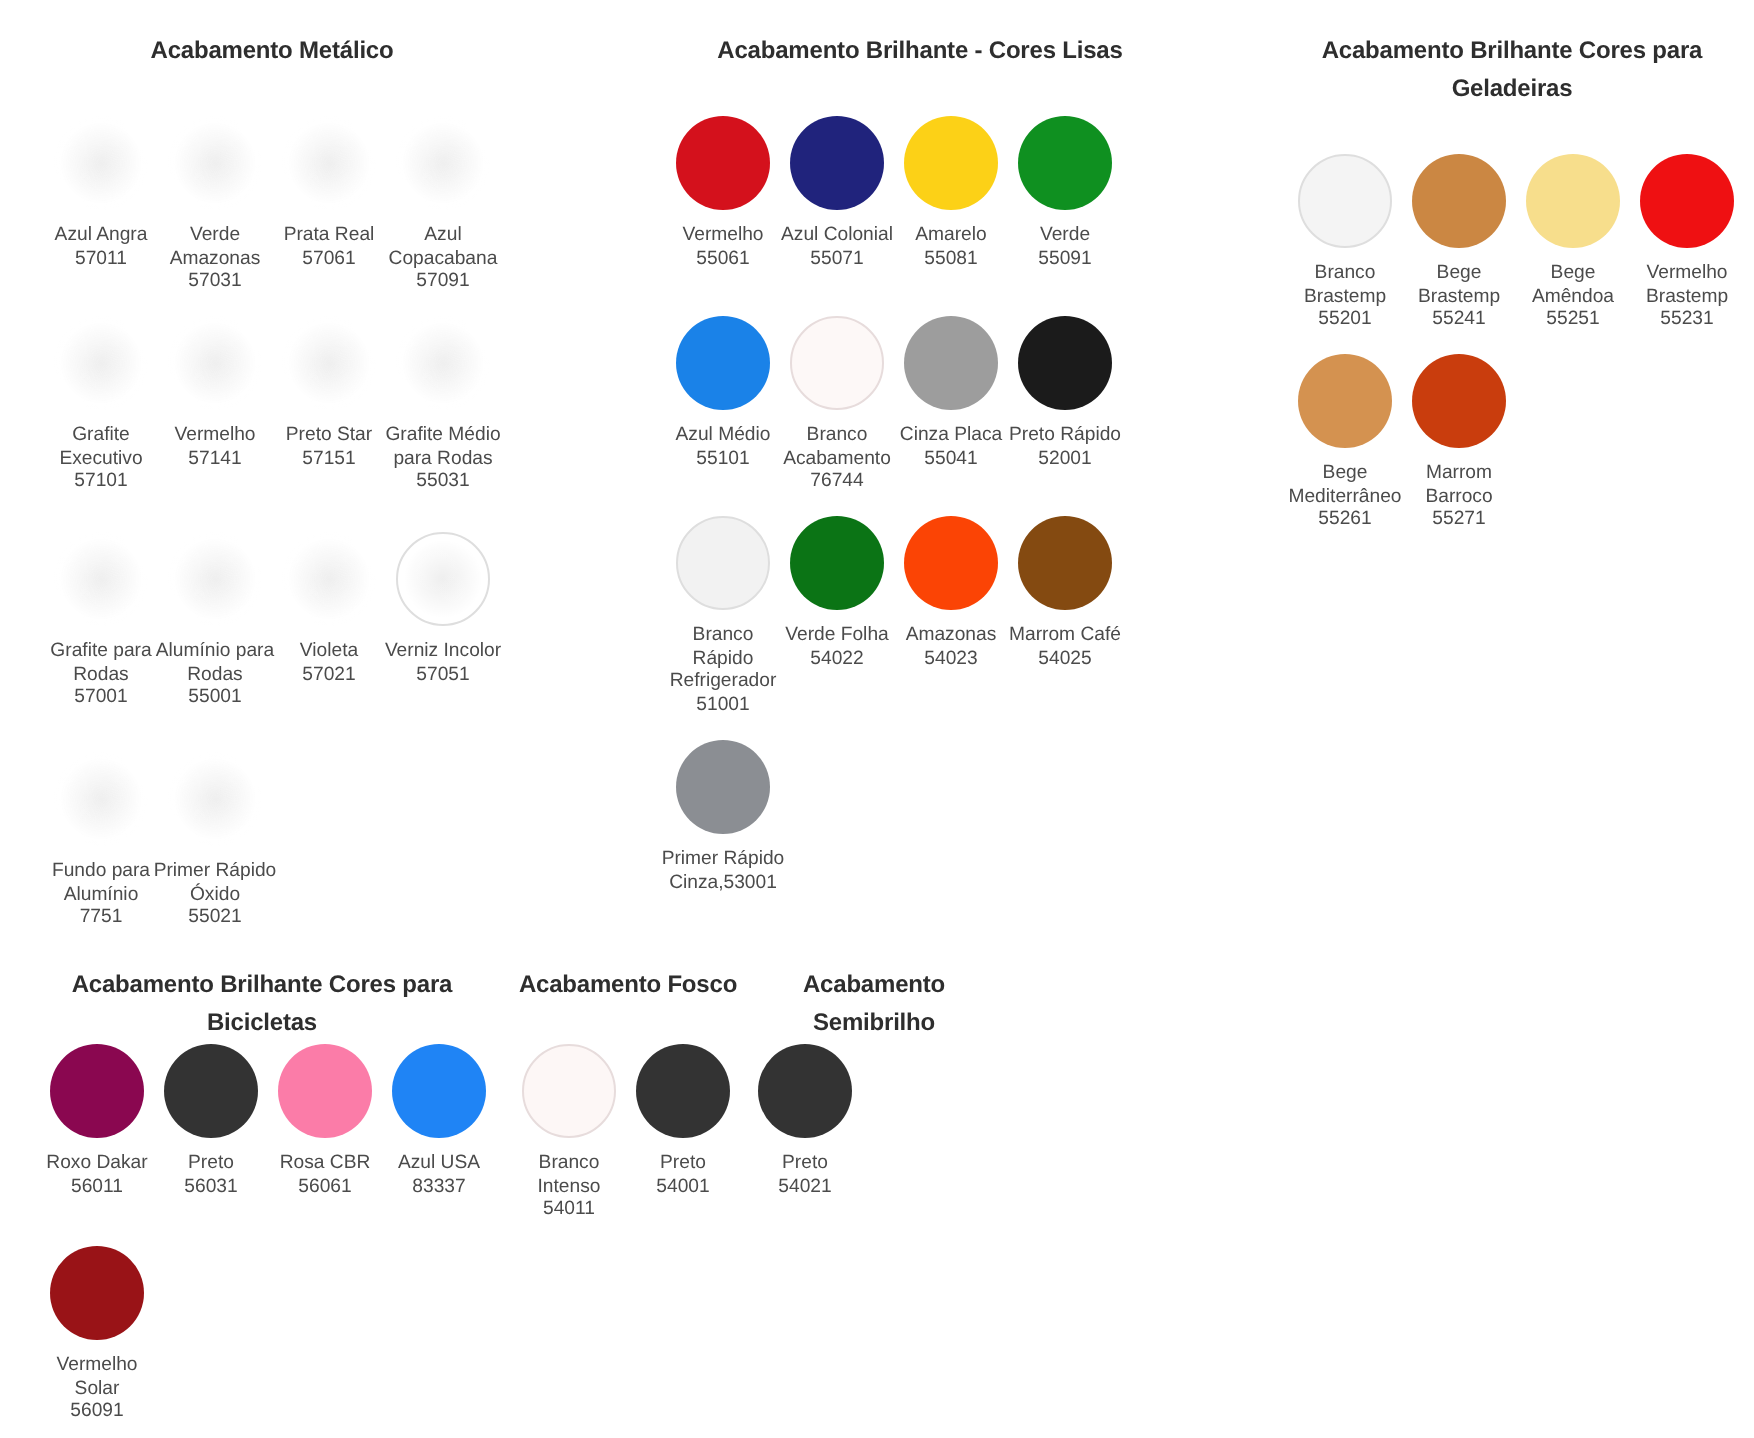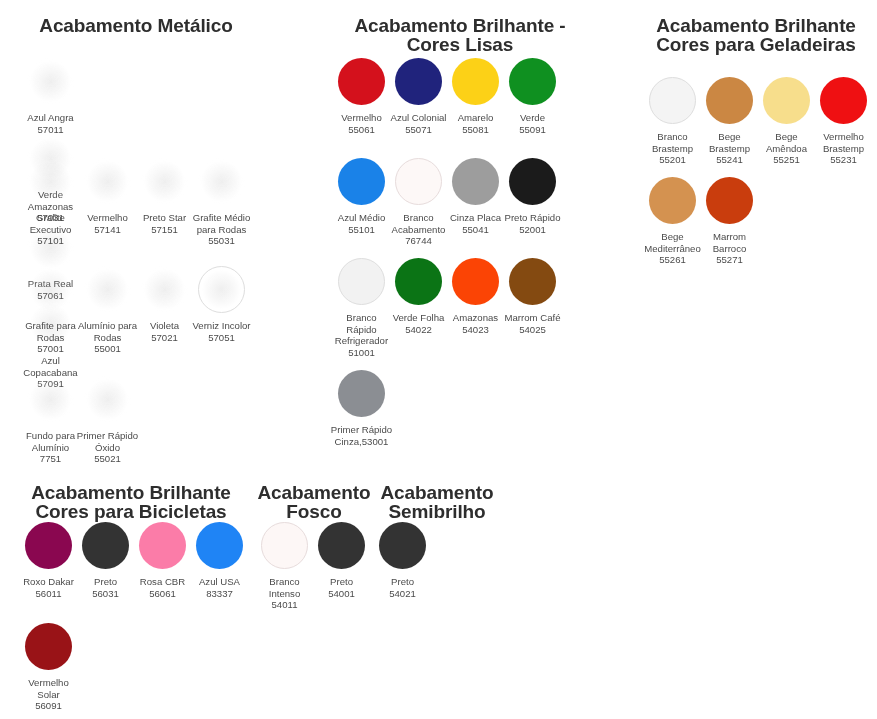--- a/index.html
+++ b/index.html
@@ -8,21 +8,21 @@
     width: 877px; height: 719px;
     background: #ffffff;
     font-family: "Liberation Sans", "DejaVu Sans", sans-serif;
     overflow: hidden;
   }
   #root { position: relative; width: 877px; height: 719px; }
 
   .section-title {
     position: absolute;
     font-weight: bold;
-    font-size: 19px;
+    font-size: 12px;
     color: #2e2e2e;
     text-align: center;
     line-height: 19px;
     letter-spacing: -0.1px;
   }
 
   .swatch-grid { position: absolute; }
 
   .swatch-row { display: flex; }
 
@@ -59,21 +59,21 @@
   }
   .cap .code { display: block; }
 </style>
 </head>
 <body>
 
 <div id="root">
 
   <div class="section-title" style="left:21px; top:16px; width:230px;">Acabamento Metálico</div>
   <div class="swatch-grid" style="left:22px; top:58px;">
-      <div class="swatch-row" style="height: 100px; flex-direction: column;">
+      <div class="swatch-row" style="height: 100px;">
         <div class="swatch-cell">
           <div class="dot metal" style="background-image: radial-gradient(circle at 34% 30%, rgba(255, 255, 255, 0.17), rgba(255, 255, 255, 0) 48%), radial-gradient(circle at 70% 72%, rgba(255, 255, 255, 0.1), rgba(255, 255, 255, 0) 44%), radial-gradient(circle, rgba(0, 0, 0, 0.07), rgba(0, 0, 0, 0) 62%);"></div>
           <div class="cap"><span>Azul Angra</span><span class="code">57011</span></div>
         </div>
         <div class="swatch-cell">
           <div class="dot metal" style="background-image: radial-gradient(circle at 34% 30%, rgba(255, 255, 255, 0.17), rgba(255, 255, 255, 0) 48%), radial-gradient(circle at 70% 72%, rgba(255, 255, 255, 0.1), rgba(255, 255, 255, 0) 44%), radial-gradient(circle, rgba(0, 0, 0, 0.07), rgba(0, 0, 0, 0) 62%);"></div>
           <div class="cap"><span>Verde Amazonas</span><span class="code">57031</span></div>
         </div>
         <div class="swatch-cell">
           <div class="dot metal" style="background-image: radial-gradient(circle at 34% 30%, rgba(255, 255, 255, 0.17), rgba(255, 255, 255, 0) 48%), radial-gradient(circle at 70% 72%, rgba(255, 255, 255, 0.1), rgba(255, 255, 255, 0) 44%), radial-gradient(circle, rgba(0, 0, 0, 0.07), rgba(0, 0, 0, 0) 62%);"></div>

